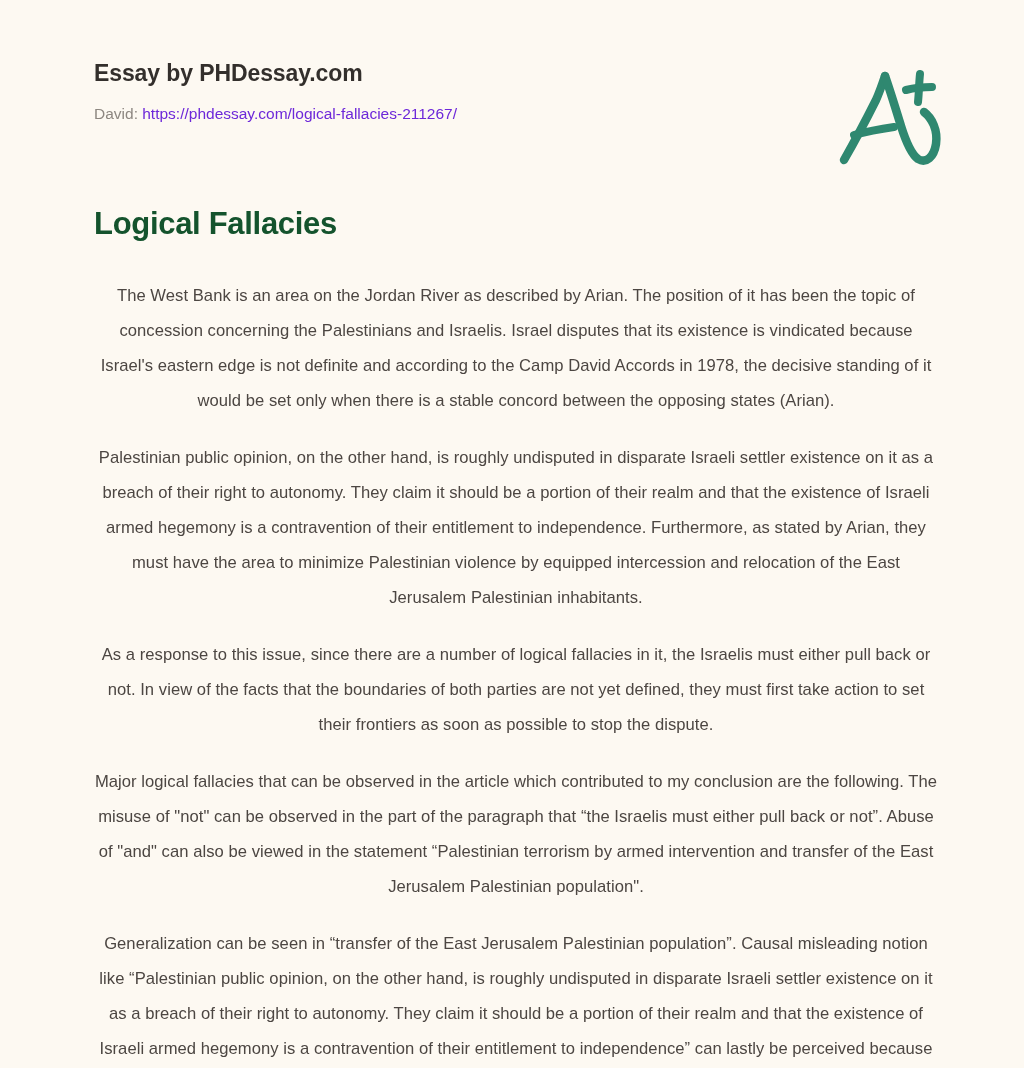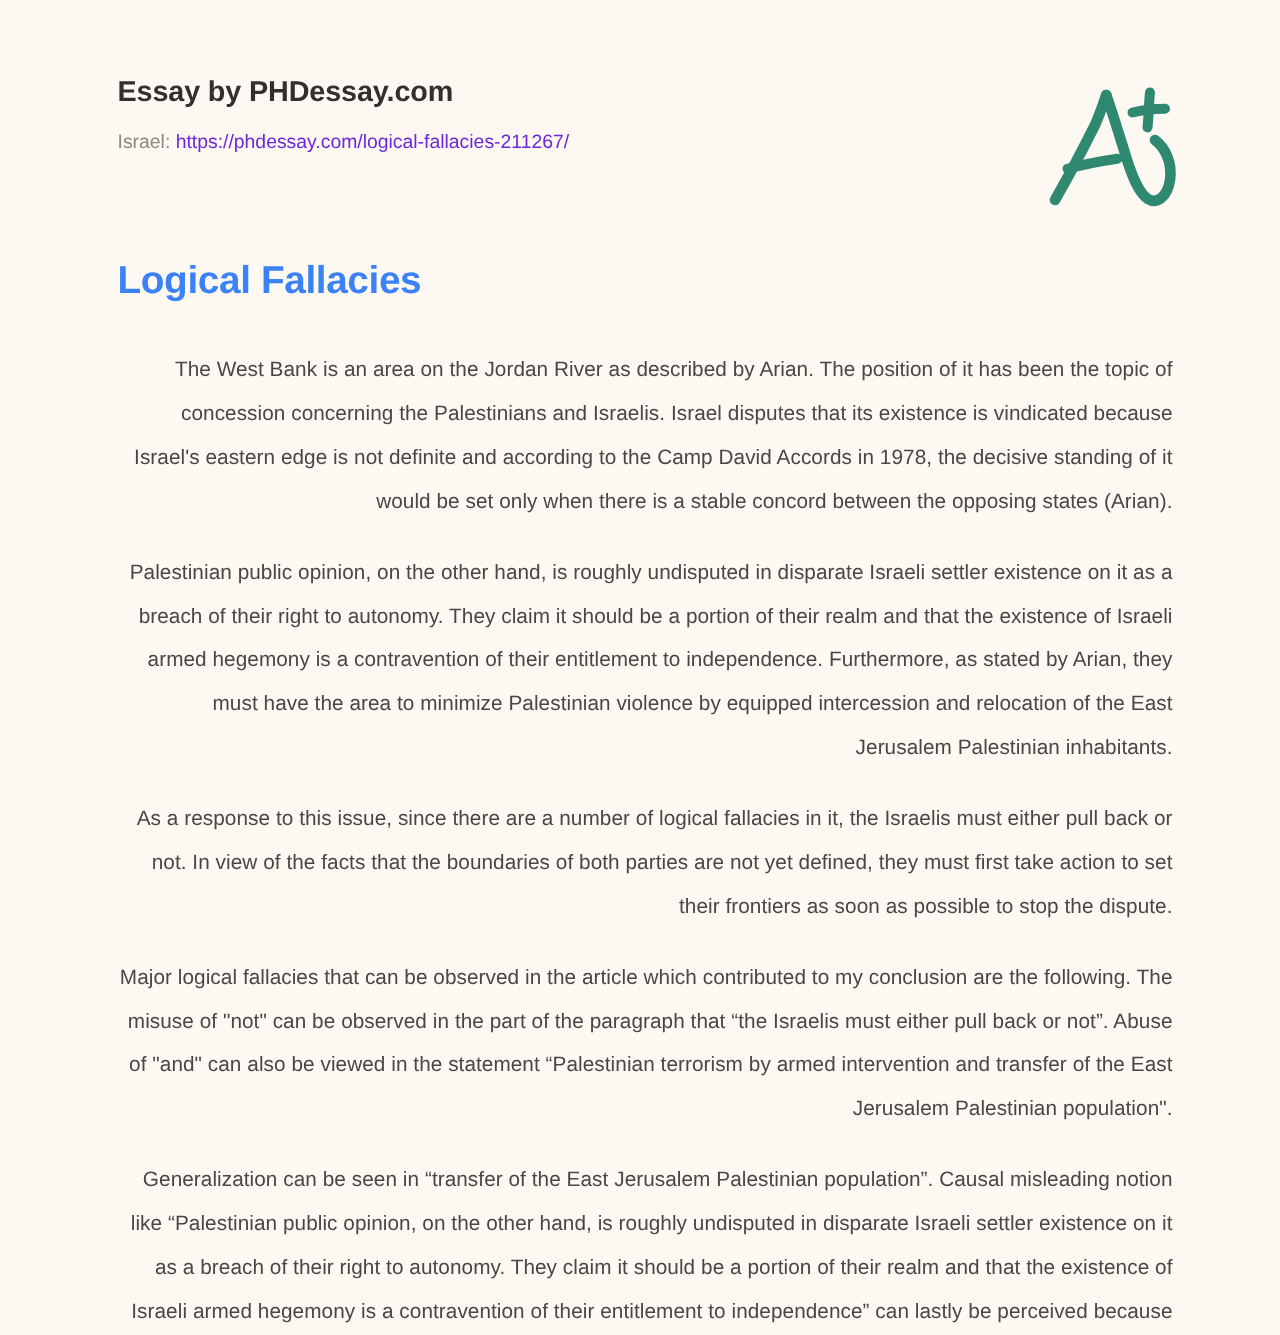--- a/index.html
+++ b/index.html
@@ -65,46 +65,46 @@
   
   .article {
     position: absolute;
     left: 94px;
     top: 206px;
     width: 844px;
   }
   .doc-title {
     font-size: 31px;
     font-weight: bold;
-    color: #3b82f6;
+    color: #14532d;
     letter-spacing: -0.3px;
     margin: 0 0 36px 0;
     line-height: 1.15;
   }
   .para {
     font-size: 16.6px;
     color: #4c4642;
     line-height: 35px;
     margin: 0 0 22px 0;
-    text-align: right;
+    text-align: center;
     letter-spacing: 0.05px;
   }
   .para:last-child {
     margin-bottom: 0;
   }
 </style>
 </head>
 <body>
 
 <div class="page">
 
   <div class="header">
     <div class="brand-line">Essay by PHDessay.com</div>
     <div class="source-line">
-      <span>Israel:</span>
+      <span>David:</span>
       <a class="source-link" href="#">https://phdessay.com/logical-fallacies-211267/</a>
     </div>
   </div>
 
   <div class="logo">
     <svg viewBox="0 0 116 108" xmlns="http://www.w3.org/2000/svg" aria-hidden="true">
       <g fill="none" stroke="#2f8870" stroke-linecap="round" stroke-linejoin="round">
 
         <path d="M12 98 C20 84 34 58 44 38 C48 29 51 20 53 14" stroke-width="8.5"></path>
 

